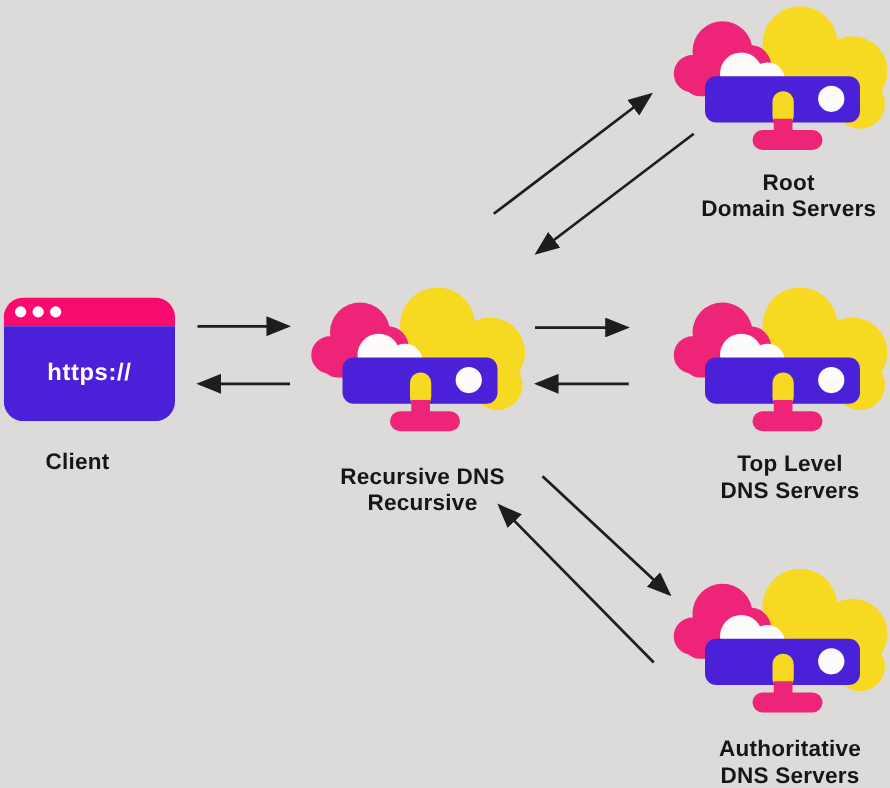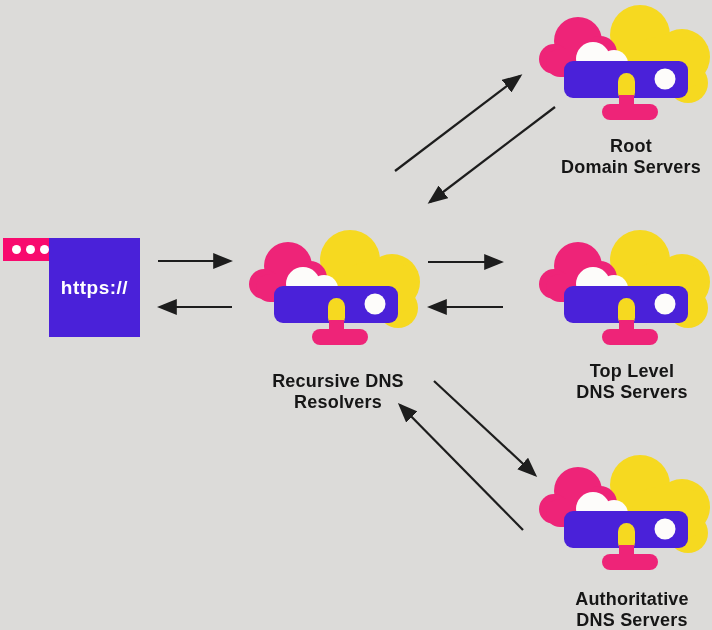--- a/index.html
+++ b/index.html
@@ -10,22 +10,22 @@
   html,body{background:var(--bg);font-family:"Liberation Sans",sans-serif}
   .stage{position:relative;width:712px;height:630px;background:var(--bg);overflow:hidden}
   .arrows{position:absolute;left:0;top:0;pointer-events:none}
   .cloud-icon{position:absolute}
   .label{
     position:absolute;text-align:center;color:var(--text);
     font-weight:700;font-size:18px;line-height:21px;letter-spacing:.2px;
   }
   .label span{display:block}
   .client-icon{
-    position:absolute;width:137px;height:99px;border-radius:0;
-    overflow:hidden;display:flex;flex-direction:row;
+    position:absolute;width:137px;height:99px;border-radius:16px;
+    overflow:hidden;display:flex;flex-direction:column;
   }
   .browser-bar{
     height:23px;background:var(--magenta);display:flex;align-items:center;
     gap:5px;padding-left:9px;flex:none;
   }
   .dot{width:9px;height:9px;border-radius:50%;background:#fff}
   .browser-body{
     flex:1;background:var(--purple);display:flex;align-items:center;justify-content:center;
   }
   .url{color:#fff;font-weight:700;font-size:19px;letter-spacing:.5px}
@@ -83,27 +83,30 @@
   <div class="client-icon" style="left:3px;top:238px">
     <div class="browser-bar">
       <span class="dot"></span>
       <span class="dot"></span>
       <span class="dot"></span>
     </div>
     <div class="browser-body">
       <span class="url">https://</span>
     </div>
   </div>
+  <div class="label" style="left:2px;top:359px;width:120px">
+    <span>Client</span>
+  </div>
 
   <svg class="cloud-icon" style="left:246px;top:228px" width="178" height="120" viewBox="0 0 178 120">
     <use href="#cloud-server"></use>
   </svg>
   <div class="label" style="left:238px;top:371px;width:200px">
     <span>Recursive DNS</span>
-    <span>Resolvers</span>
+    <span>Recursive</span>
   </div>
 
   <svg class="cloud-icon" style="left:536px;top:3px" width="178" height="120" viewBox="0 0 178 120">
     <use href="#cloud-server"></use>
   </svg>
   <div class="label" style="left:541px;top:136px;width:180px">
     <span>Root</span>
     <span>Domain Servers</span>
   </div>
 

